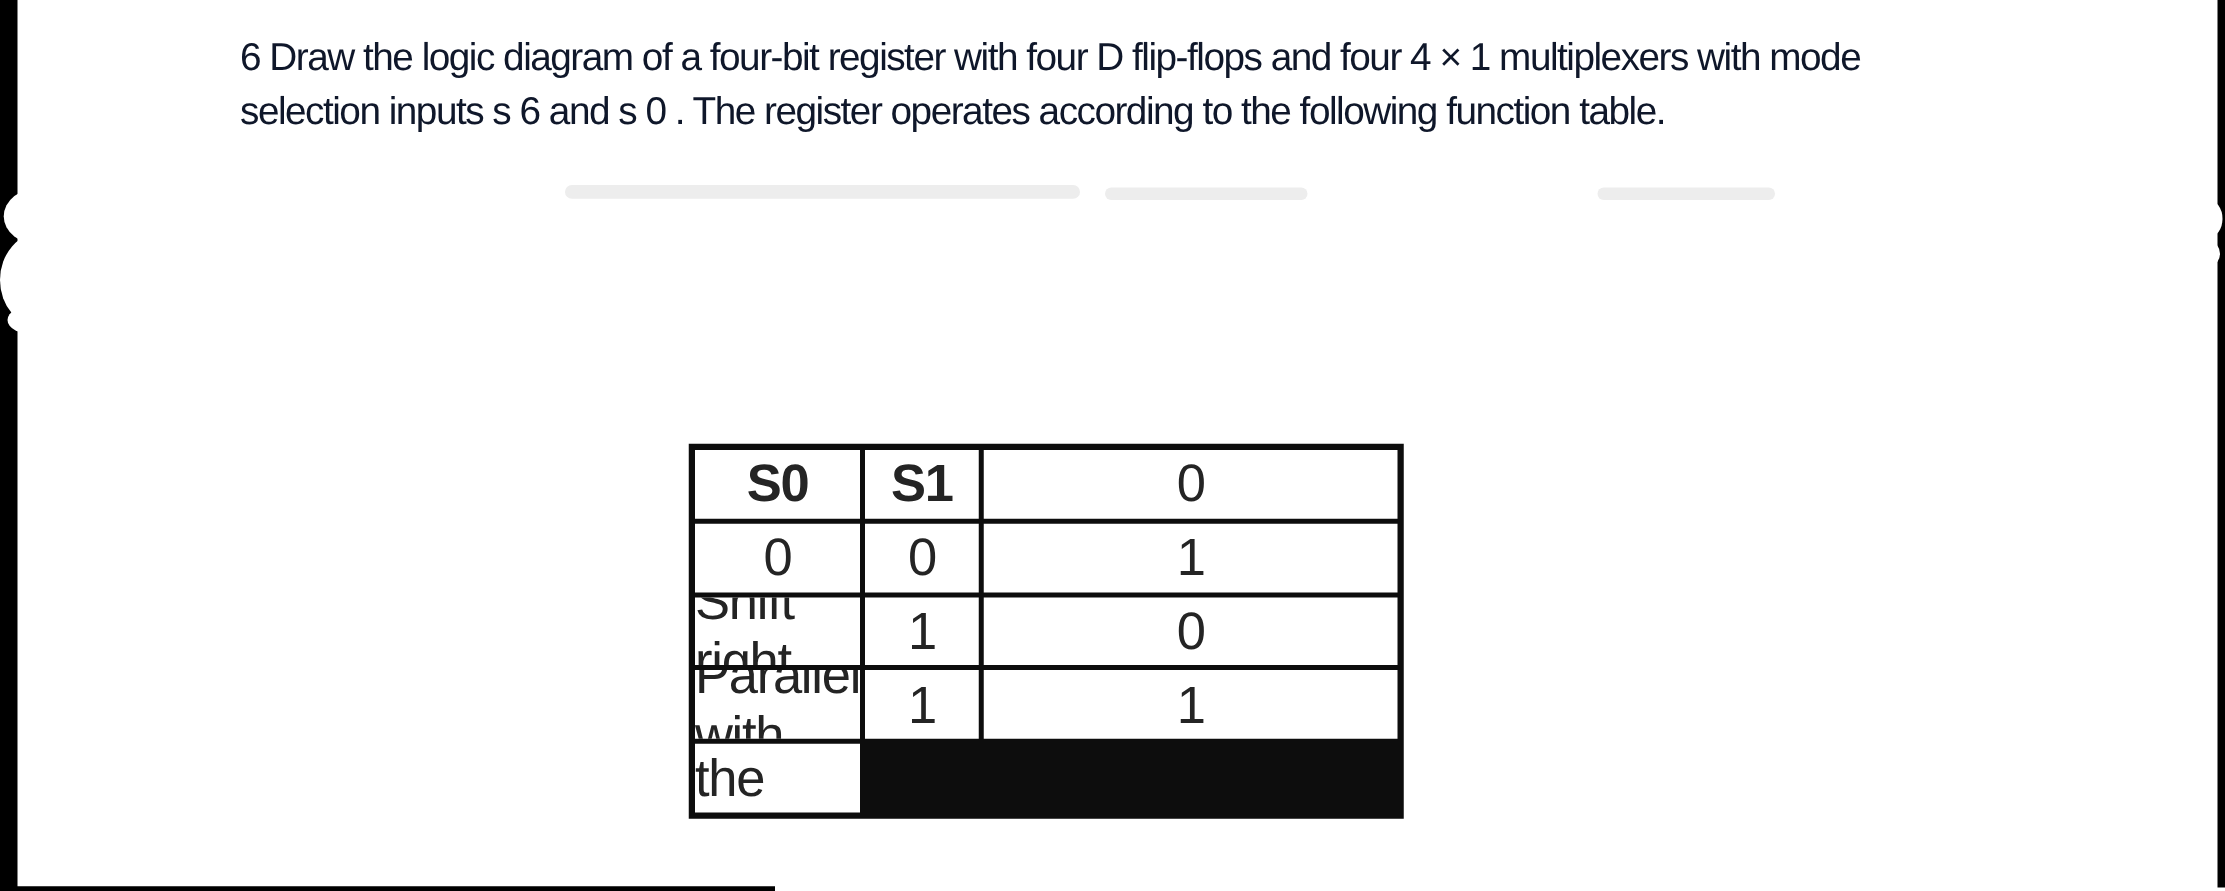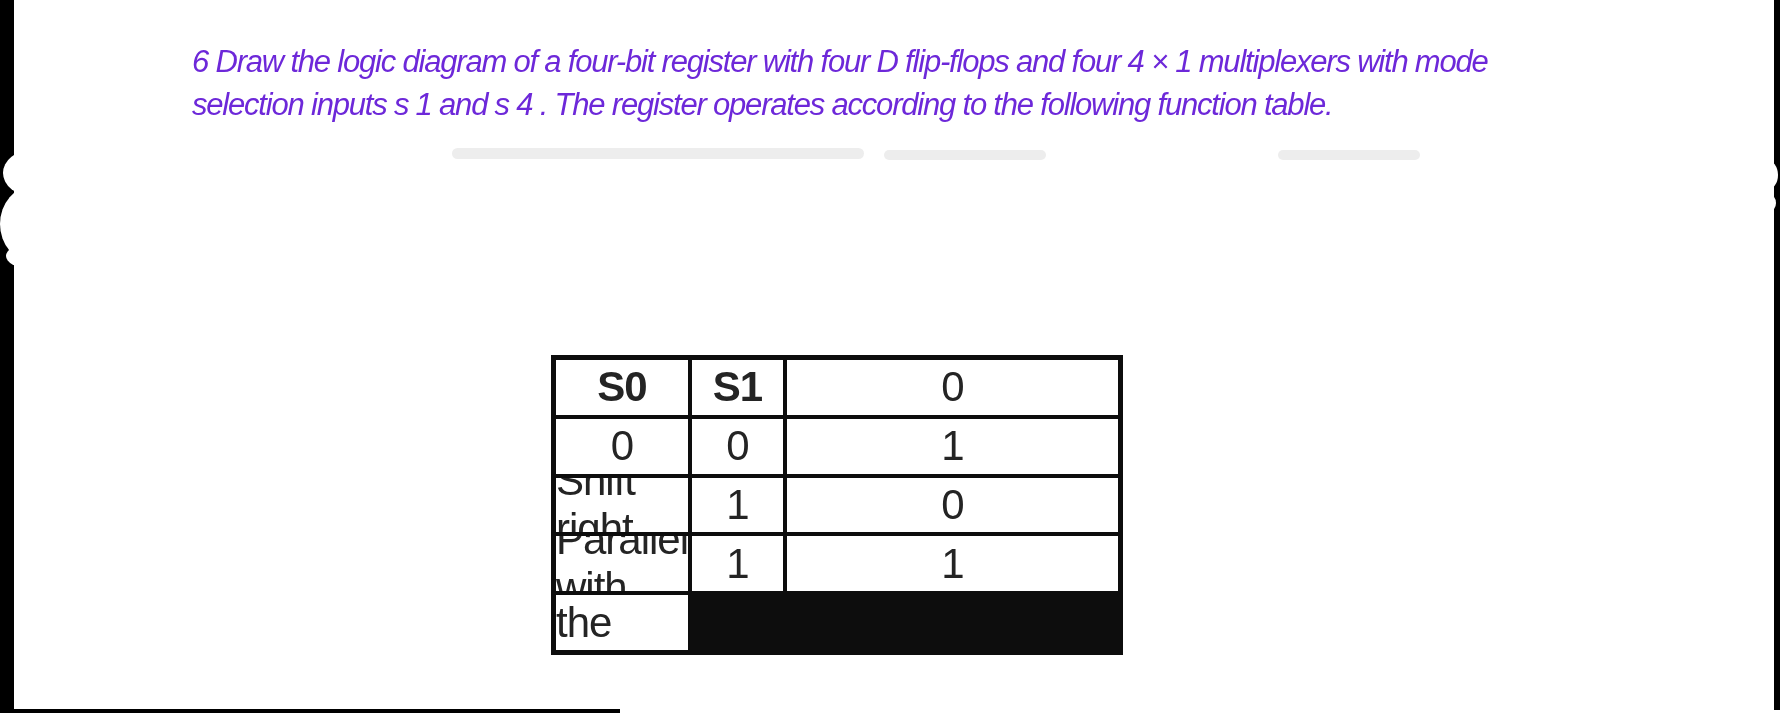--- a/index.html
+++ b/index.html
@@ -24,28 +24,27 @@
   #right-notch-2 { left: 1762px; top: 194px; width: 14px; height: 18px; }
   
   .smudge { position: absolute; background: #ededed; border-radius: 6px; }
   #smudge-1 { left: 452px;  top: 148px; width: 412px; height: 11px; }
   #smudge-2 { left: 884px;  top: 150px; width: 162px; height: 10px; }
   #smudge-3 { left: 1278px; top: 150px; width: 142px; height: 10px; }
   
   #question {
     position: absolute;
     left: 192px;
-    top: 40px;
+    top: 24px;
     width: 1440px;
-    color: #6d28d9;
+    color: #0f172a;
     font-size: 31px;
     letter-spacing: -1.2px;
     line-height: 43px;
     white-space: nowrap;
-    font-style: italic;
   }
   
   #function-table {
     position: absolute;
     left: 551px;
     top: 355px;
     width: 572px;
     height: 300px;
     box-sizing: border-box;
     background: #0d0d0d;
@@ -80,21 +79,21 @@
   <div class="notch" id="left-notch-3"></div>
   <div class="notch" id="right-notch-1"></div>
   <div class="notch" id="right-notch-2"></div>
 
   <div class="smudge" id="smudge-1"></div>
   <div class="smudge" id="smudge-2"></div>
   <div class="smudge" id="smudge-3"></div>
 
   <div id="question">
     <div>6 Draw the logic diagram of a four-bit register with four D flip-flops and four 4 × 1 multiplexers with mode</div>
-    <div>selection inputs s 1 and s 4 . The register operates according to the following function table.</div>
+    <div>selection inputs s 6 and s 0 . The register operates according to the following function table.</div>
   </div>
 
   <div id="function-table">
     <div class="cell hdr">S0</div>
     <div class="cell hdr">S1</div>
 
     <div class="cell">0</div>
     <div class="cell">0</div>
 
     <div class="cell">0</div>

